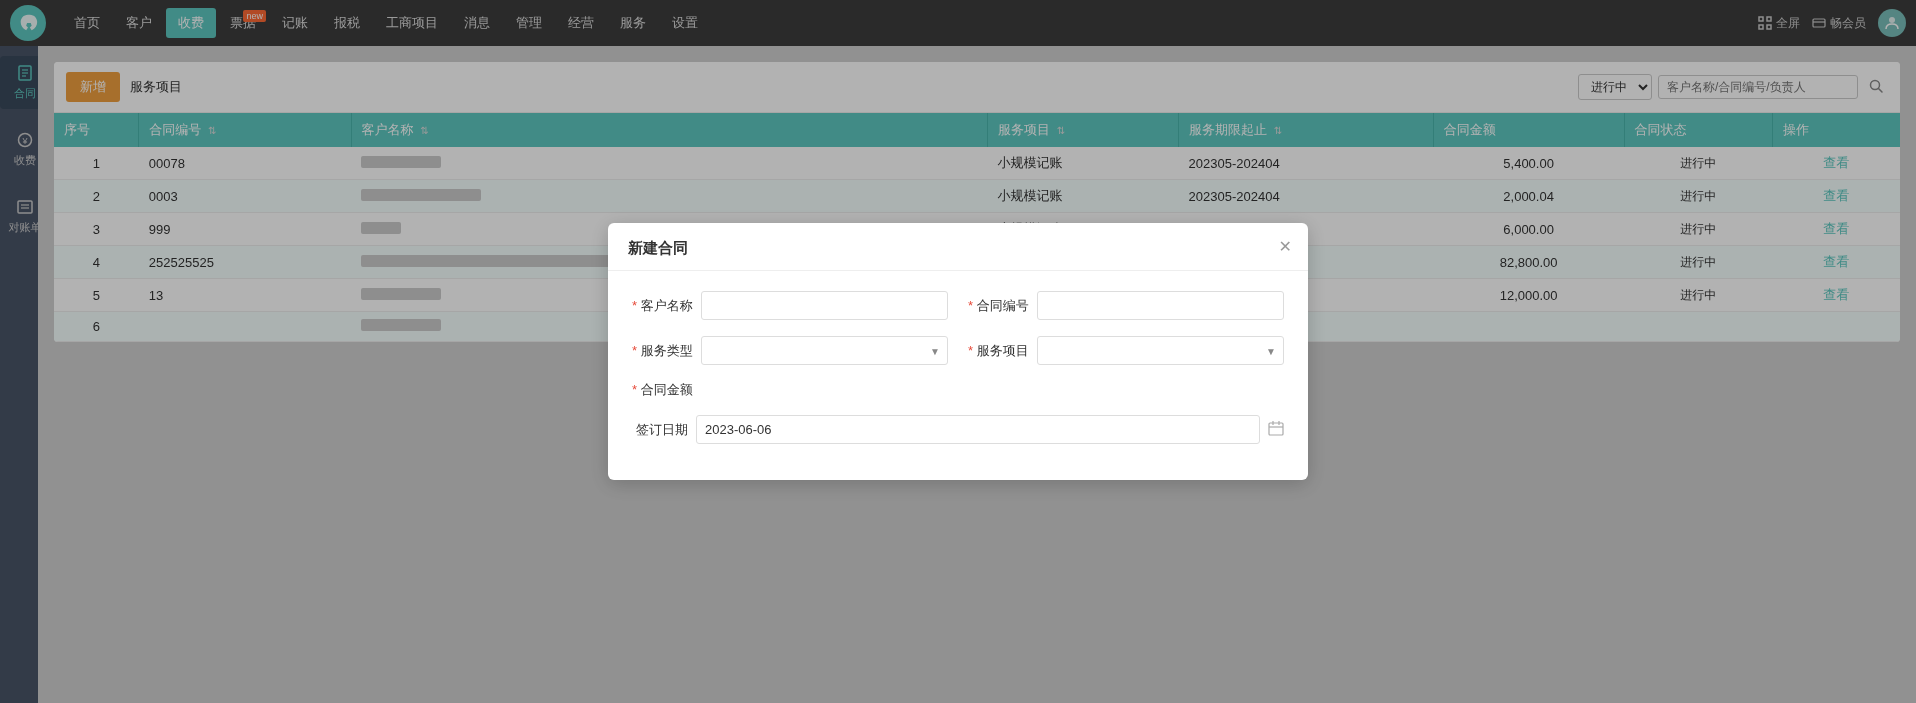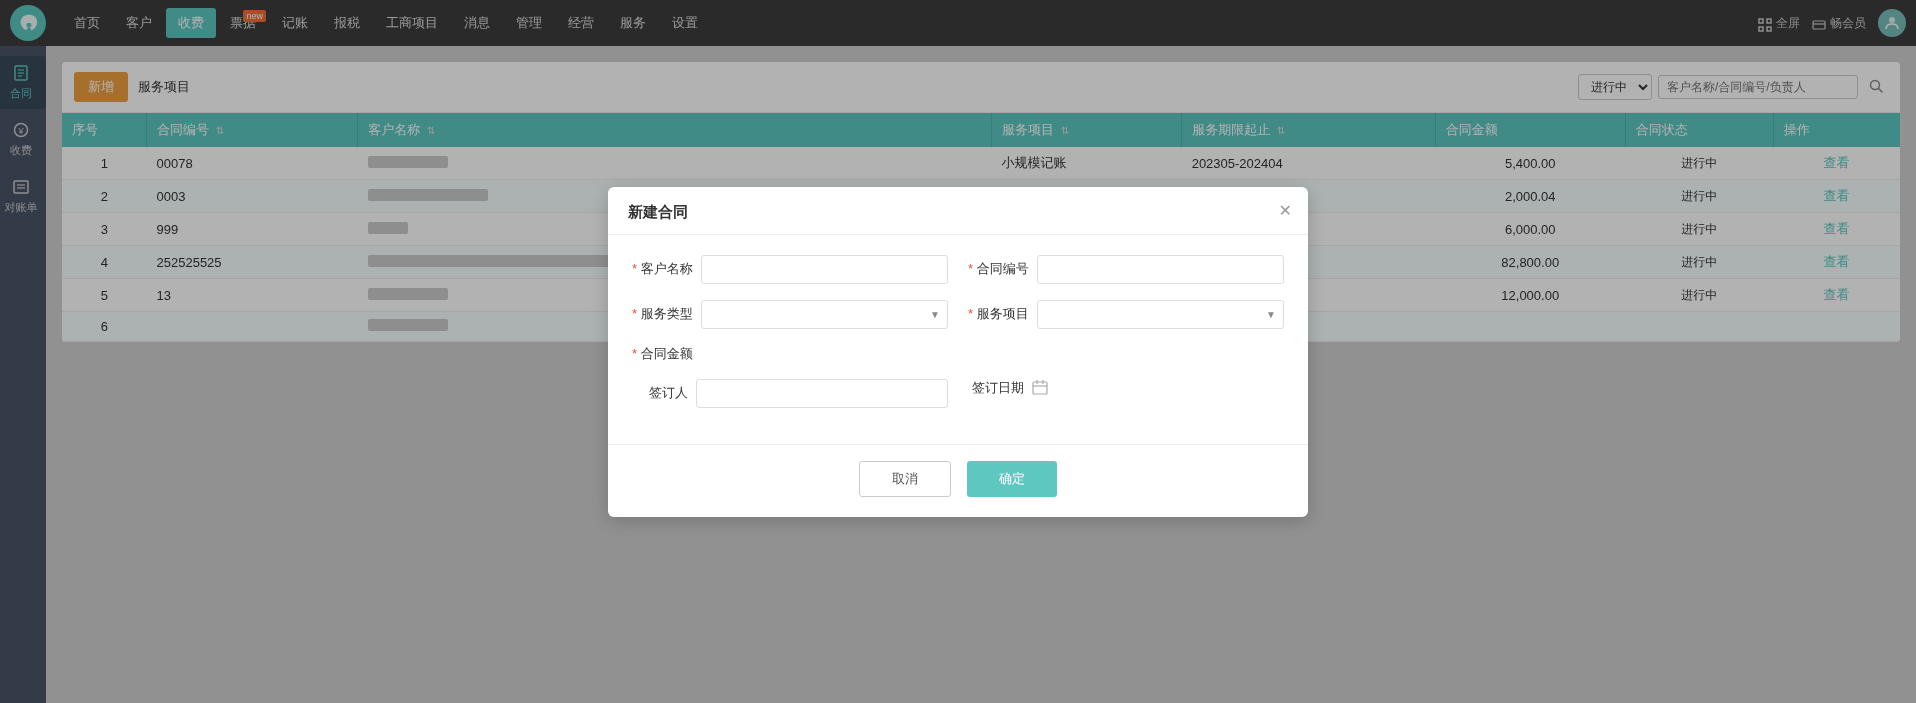--- a/index.html
+++ b/index.html
@@ -43,46 +43,46 @@
       padding: 1px 3px;
       border-radius: 2px;
     }
     .top-nav-right {
       display: flex; align-items: center; gap: 12px;
       margin-left: auto;
       color: #ccc;
       font-size: 12px;
     }
     .top-nav-right .btn-fullscreen, .top-nav-right .btn-member {
-      display: flex; align-items: flex-end; gap: 4px;
+      display: flex; align-items: center; gap: 4px;
       cursor: pointer;
       color: #ccc;
     }
     .top-nav-right .avatar {
       width: 28px; height: 28px;
       background: #7abfba;
       border-radius: 50%;
       display: flex; align-items: center; justify-content: center;
       color: #fff;
       font-size: 13px;
       cursor: pointer;
     }
 
     
     .main-container { display: flex; flex: 1; overflow: hidden; }
 
     
     .sidebar {
-      width: 46px;
+      width: 38px;
       background: #4a5568;
       display: flex;
       flex-direction: column;
-      align-items: flex-end;
+      align-items: flex-start;
       padding-top: 10px;
-      gap: 4px;
+      gap: 14px;
       flex-shrink: 0;
     }
     .sidebar-item {
       width: 50px;
       display: flex;
       flex-direction: column;
       align-items: center;
       padding: 8px 4px;
       color: #ccc;
       cursor: pointer;
@@ -562,35 +562,28 @@
       </div>
 
       <div class="form-row">
         <div class="form-field">
           <label class="required">合同金额</label>
         </div>
       </div>
 
       <div class="form-row">
         <div class="form-field">
-          <label>签订人</label>
-          <input class="form-input" type="text" value="" style="">
-        </div>
-        <div class="form-field">
           <label>签订日期</label>
+          <input class="form-input" type="text" style="flex: 1 1 0%;" value="2023-06-06">
           <span class="calendar-icon">
             <svg width="16" height="16" viewBox="0 0 16 16" fill="none">
               <rect x="1" y="3" width="14" height="12" rx="1" stroke="#aaa" stroke-width="1.2" fill="none"></rect>
               <line x1="5" y1="1" x2="5" y2="5" stroke="#aaa" stroke-width="1.2"></line>
               <line x1="11" y1="1" x2="11" y2="5" stroke="#aaa" stroke-width="1.2"></line>
               <line x1="1" y1="7" x2="15" y2="7" stroke="#aaa" stroke-width="1.2"></line>
             </svg>
           </span>
         </div>
       </div>
 
     </div>
-    <div class="modal-footer">
-      <button class="btn-cancel">取消</button>
-      <button class="btn-confirm">确定</button>
-    </div>
   </div>
 </div>
 
 </body></html>

